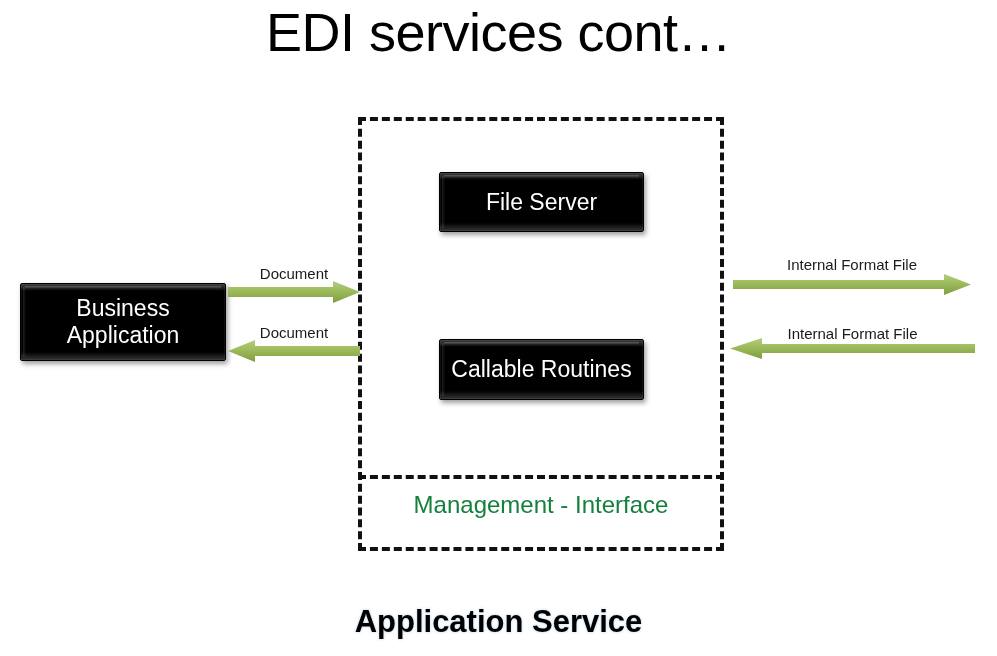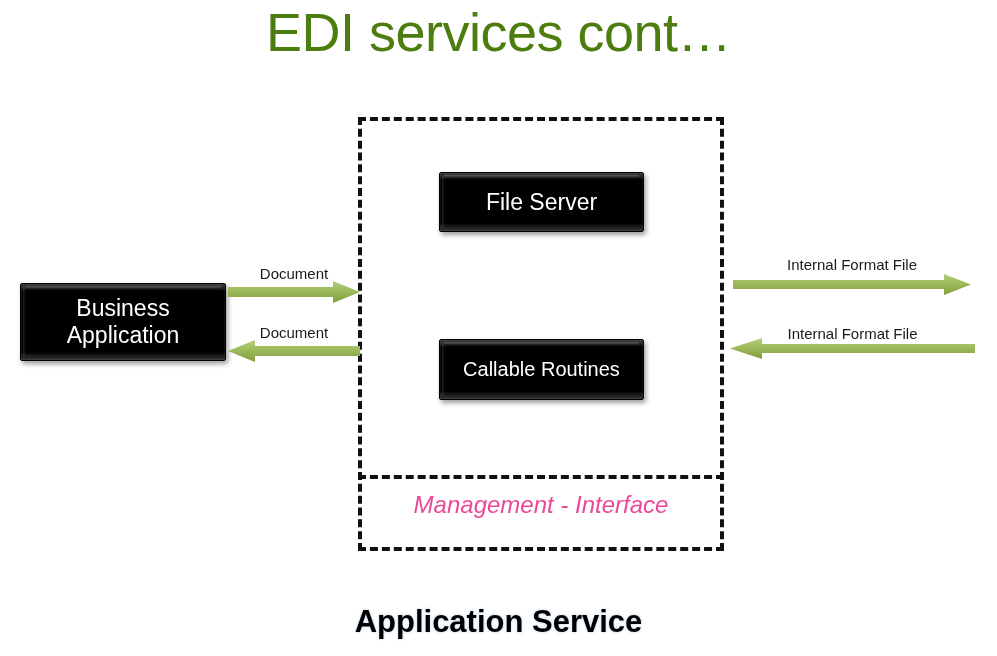--- a/index.html
+++ b/index.html
@@ -24,21 +24,21 @@
   #slide-title {
     position: absolute;
     left: 0;
     top: 0;
     width: 997px;
     height: 70px;
     line-height: 64px;
     text-align: center;
     font-size: 54px;
     font-weight: 400;
-    color: #4d7c0f;
+    color: #000000;
     letter-spacing: -0.5px;
     white-space: nowrap;
   }
 
   
   #service-container {
     position: absolute;
     left: 358px;
     top: 117px;
     width: 366px;
@@ -60,23 +60,22 @@
 
   #mgmt-interface-label {
     position: absolute;
     left: 358px;
     top: 486px;
     width: 366px;
     height: 38px;
     line-height: 38px;
     text-align: center;
     font-size: 24px;
-    color: #ec4899;
-    white-space: nowrap;
-    font-style: italic;
+    color: #15803d;
+    white-space: nowrap;
   }
 
   
   .black-box {
     position: absolute;
     box-sizing: border-box;
     background:
       linear-gradient(to bottom,
         #3a3a3a 0px, #2a2a2a 3px,
         #000000 7px, #000000 calc(100% - 8px),
@@ -124,21 +123,21 @@
     top: 172px;
     width: 205px;
     height: 60px;
     font-size: 23px;
   }
   #callable-routines {
     left: 439px;
     top: 339px;
     width: 205px;
     height: 61px;
-    font-size: 20px;
+    font-size: 23px;
   }
 
   
   .arrow {
     position: absolute;
   }
   .arrow svg { display: block; }
 
   .arrow-label {
     position: absolute;

